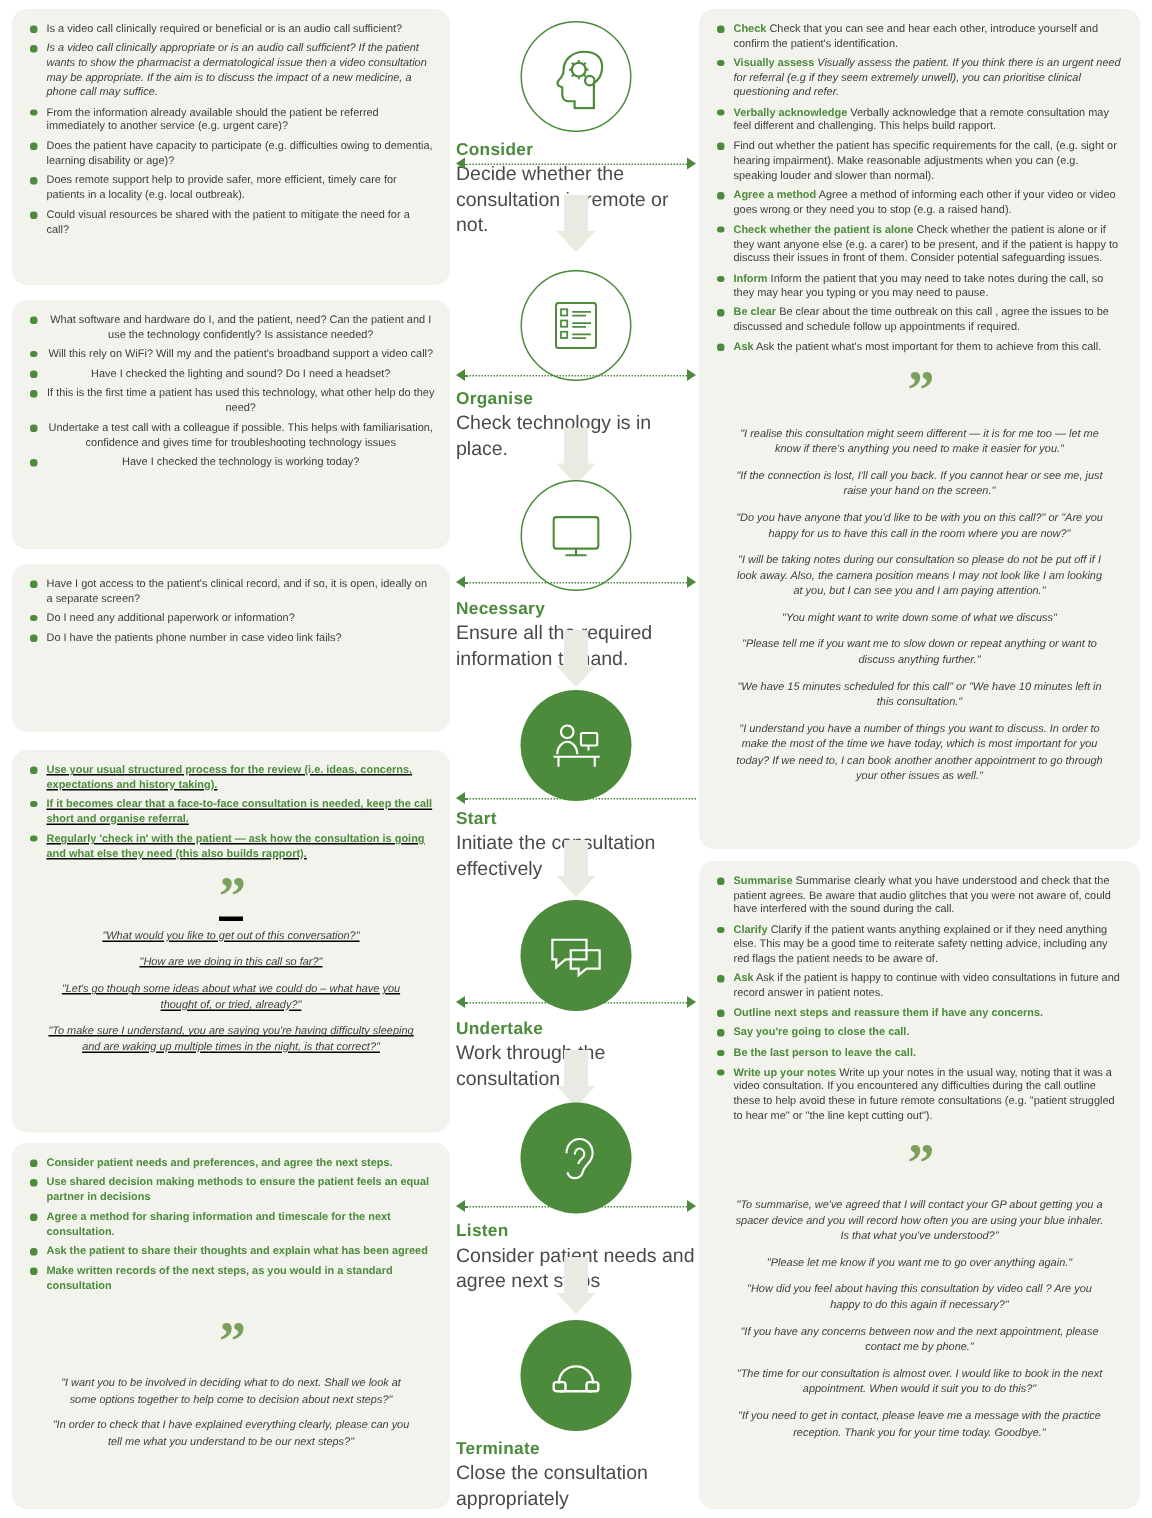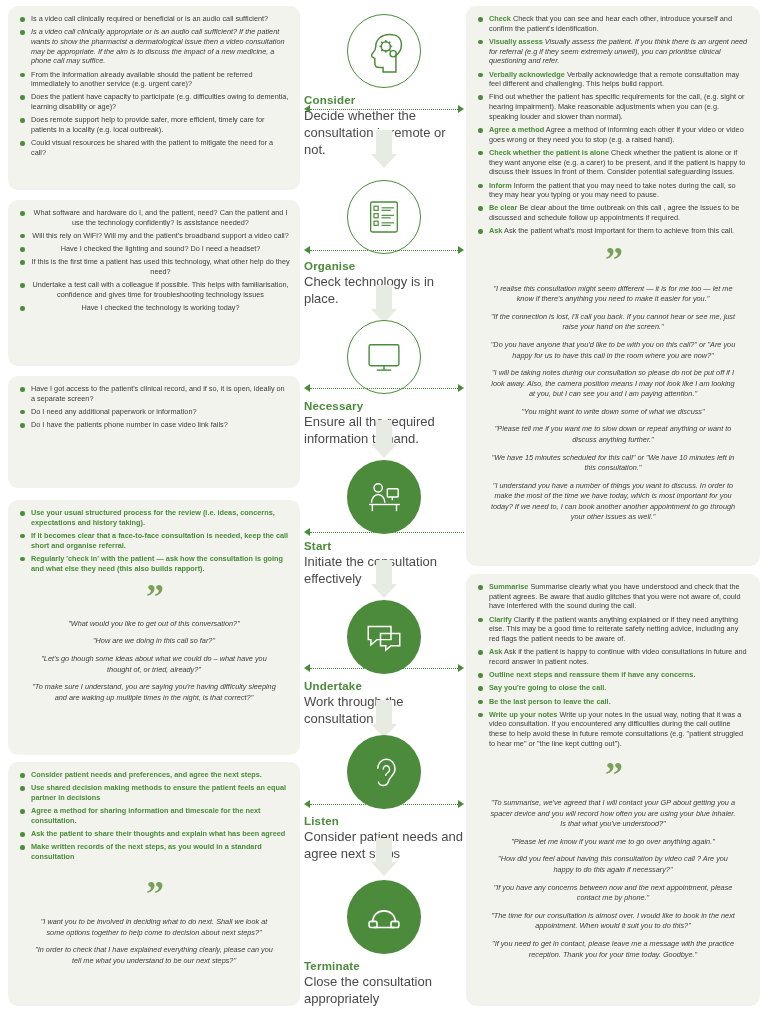--- a/index.html
+++ b/index.html
@@ -148,21 +148,21 @@
     </div>
 
     <div class="card" style="top:376px; left:0; width:292px; height:112px;">
       <ul class="bullets">
         <li><span>Have I got access to the patient's clinical record, and if so, it is open, ideally on a separate screen?</span></li>
         <li><span>Do I need any additional paperwork or information?</span></li>
         <li><span>Do I have the patients phone number in case video link fails?</span></li>
       </ul>
     </div>
 
-    <div class="card" style="top:500px; left:0; width:292px; height:255px;">
+    <div class="card" style="top:500px; left:0; width:292px; height:255px;text-decoration:underline;">
       <ul class="bullets">
         <li><span class="b">Use your usual structured process for the review (i.e. ideas, concerns, expectations and history taking).</span></li>
         <li><span class="b">If it becomes clear that a face-to-face consultation is needed, keep the call short and organise referral.</span></li>
         <li><span class="b">Regularly 'check in' with the patient — ask how the consultation is going and what else they need (this also builds rapport).</span></li>
       </ul>
       <div class="quote-mark center" style="margin-top:14px; margin-bottom:10px;">”</div>
       <div class="quote-line">"What would you like to get out of this conversation?"</div>
       <div class="quote-line">"How are we doing in this call so far?"</div>
       <div class="quote-line">"Let's go though some ideas about what we could do – what have you thought of, or tried, already?"</div>
       <div class="quote-line">"To make sure I understand, you are saying you're having difficulty sleeping and are waking up multiple times in the night, is that correct?"</div>

